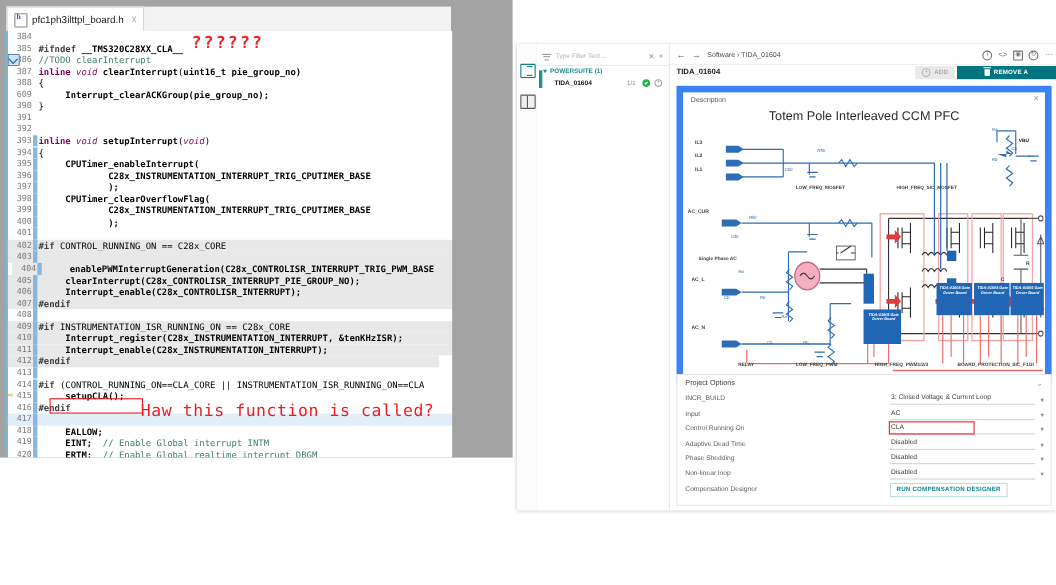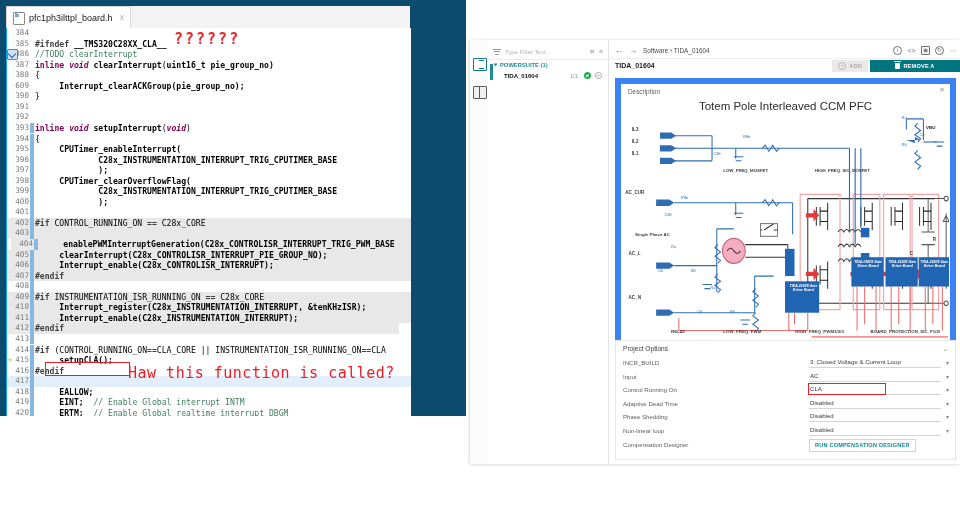--- a/index.html
+++ b/index.html
@@ -6,21 +6,21 @@
   body{
     width:960px;height:532px;overflow:hidden;
     background:#ffffff;
     font-family:"Liberation Sans", sans-serif;
     position:relative;
   }
 
   
   #editor{
     position:absolute;left:0;top:0;width:466px;height:416px;
-    background:#0c4a6e;overflow:hidden;
+    background:#a3a3a3;overflow:hidden;
   }
   #tabbar{
     position:absolute;left:6px;top:6px;width:404px;height:22px;
     background:#f3f3f3;border-bottom:1px solid #d8d8d8;
   }
   #tab{
     position:absolute;left:0;top:0;height:22px;
     background:#ffffff;border:1px solid #d6d6d6;border-bottom:none;
     display:flex;align-items:center;padding:0 6px;gap:4px;
     font-size:9px;color:#1a1a1a;white-space:nowrap;
@@ -53,21 +53,21 @@
     position:absolute;left:23px;top:0;width:4px;height:10.55px;
   }
   .ln-row .code{
     position:absolute;left:28px;top:0;white-space:pre;
   }
   .hl-gray{background:#e8e8e8;}
   .hl-blue{background:#e3eefb;}
   .kw{color:#7f0055;font-weight:bold;}
   .pp{color:#3f3f3f;font-weight:bold;}
   .cm{color:#3f7f5f;}
-  .tp{color:#7f0055;font-style:italic;font-weight:bold;}
+  .tp{color:#7f0055;font-style:italic;font-weight:normal;}
   .bd{font-weight:bold;color:#000;}
   .plain{color:#000;}
 
   .annot-q{
     position:absolute;color:#e8252a;font-weight:bold;
     font-family:"DejaVu Sans Mono","Liberation Mono",monospace;
     letter-spacing:2px;
   }
   .annot-txt{
     position:absolute;color:#ef1b22;

